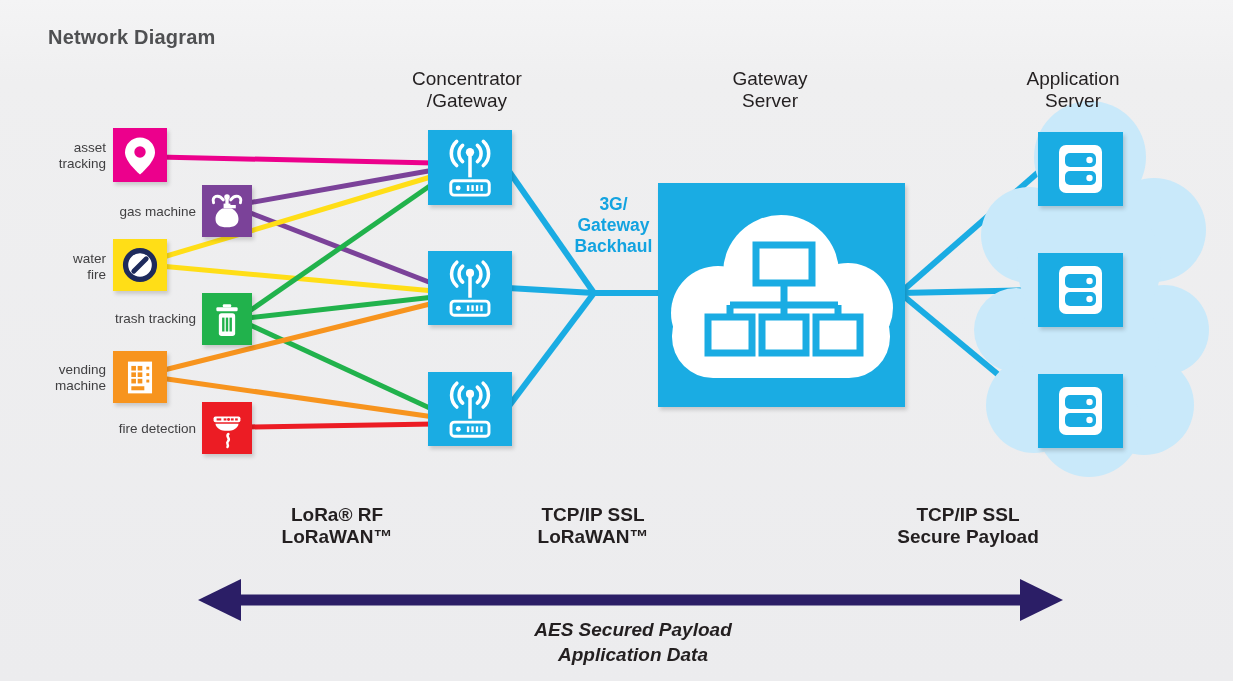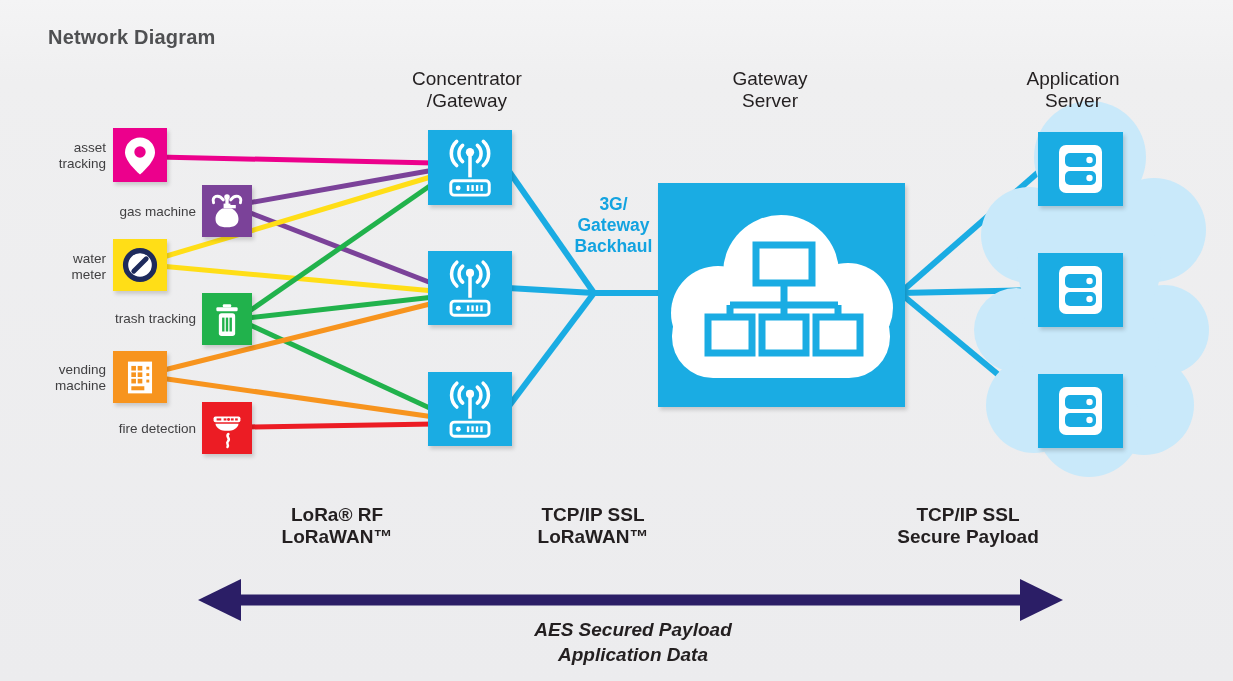--- a/index.html
+++ b/index.html
@@ -78,21 +78,21 @@
 /Gateway</div>
   <div class="abs col-header pre" style="left:680px">Gateway
 Server</div>
   <div class="abs col-header pre" style="left:983px">Application
 Server</div>
 
   <div class="abs dev-label pre" style="left:20px;width:86px;top:140px">asset
 tracking</div>
   <div class="abs dev-label" style="left:90px;width:106px;top:204px">gas machine</div>
   <div class="abs dev-label pre" style="left:20px;width:86px;top:251px">water
-meter</div>
+fire</div>
   <div class="abs dev-label" style="left:60px;width:136px;top:311px">trash tracking</div>
   <div class="abs dev-label pre" style="left:20px;width:86px;top:362px">vending
 machine</div>
   <div class="abs dev-label" style="left:80px;width:116px;top:421px">fire detection</div>
 
   <div class="box" style="left:113px;top:128px;width:54px;height:54px;background:#ec008c">
     <svg viewBox="0 0 54 54">
       <path d="M27 9.5c-8.4 0-15 6.7-15 15C12 34 27 46.5 27 46.5S42 34 42 24.5c0-8.3-6.6-15-15-15z" fill="#fff"></path>
       <circle cx="27" cy="24" r="5.7" fill="#ec008c"></circle>
     </svg>

